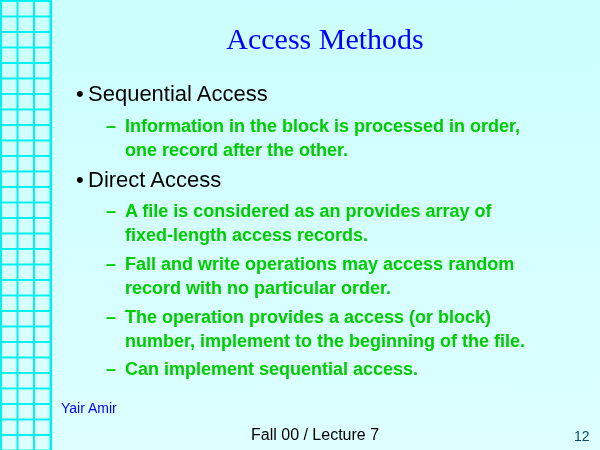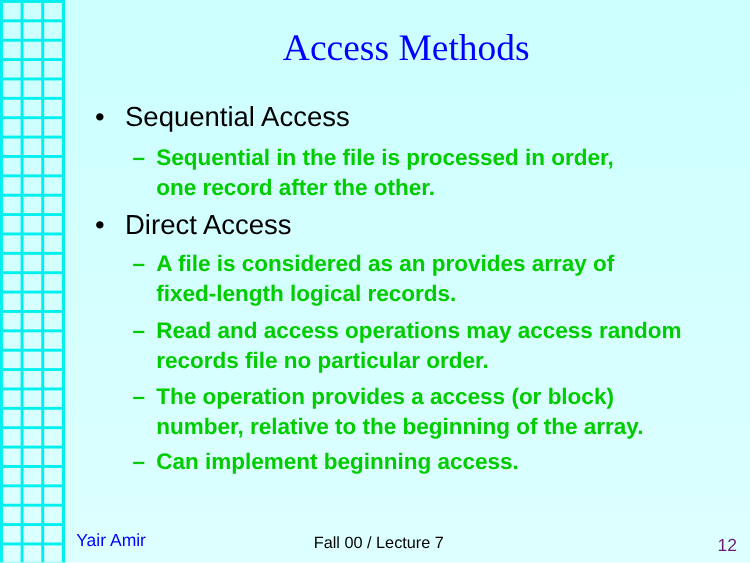--- a/index.html
+++ b/index.html
@@ -9,63 +9,63 @@
   .grid{position:absolute;left:0;top:0;width:52px;height:450px;
     background-image:
       linear-gradient(to right,#00F0F0 2px,transparent 2px),
       linear-gradient(to bottom,#00F0F0 2px,transparent 2px);
     background-size:16.5px 15.5px;background-position:0 0;}
   .grid-edge{position:absolute;left:50px;top:0;width:2px;height:450px;background:#00F0F0;}
   .title{position:absolute;left:0;width:650px;top:22px;text-align:center;
     font-family:"Liberation Serif",serif;font-size:30px;color:#0000FF;}
   .l1{position:absolute;left:76px;font-size:22px;color:#000;}
   .l1 .b{position:absolute;left:0;top:0;}
-  .l1 .t{position:absolute;left:24px;top:0;white-space:nowrap;}
+  .l1 .t{position:absolute;left:12px;top:0;white-space:nowrap;}
   .l2{position:absolute;left:106px;font-size:18px;font-weight:bold;color:#00CC00;line-height:24px;}
   .l2 .d{position:absolute;left:0;top:0;}
   .l2 .t{position:absolute;left:19px;top:0;white-space:nowrap;}
-  .foot{position:absolute;top:424px;font-size:14px;}
+  .foot{position:absolute;top:400px;font-size:14px;}
 </style>
 </head>
 <body>
 
 <div class="grid"></div>
 <div class="grid-edge"></div>
 
 <div class="title">Access Methods</div>
 
 <div class="l1" style="top:81px">
   <span class="b">•</span>
   <span class="t">Sequential Access</span>
 </div>
 <div class="l2" style="top:114px">
   <span class="d">–</span>
-  <span class="t">Sequential in the file is processed in order,</span>
+  <span class="t">Information in the block is processed in order,</span>
   <span class="t" style="top:24px">one record after the other.</span>
 </div>
 
 <div class="l1" style="top:167px">
   <span class="b">•</span>
   <span class="t">Direct Access</span>
 </div>
 <div class="l2" style="top:199px">
   <span class="d">–</span>
   <span class="t">A file is considered as an provides array of</span>
-  <span class="t" style="top:24px">fixed-length logical records.</span>
+  <span class="t" style="top:24px">fixed-length access records.</span>
 </div>
 <div class="l2" style="top:252px">
   <span class="d">–</span>
-  <span class="t">Read and access operations may access random</span>
-  <span class="t" style="top:24px">records file no particular order.</span>
+  <span class="t">Fall and write operations may access random</span>
+  <span class="t" style="top:24px">record with no particular order.</span>
 </div>
 <div class="l2" style="top:305px">
   <span class="d">–</span>
   <span class="t">The operation provides a access (or block)</span>
-  <span class="t" style="top:24px">number, relative to the beginning of the array.</span>
+  <span class="t" style="top:24px">number, implement to the beginning of the file.</span>
 </div>
 <div class="l2" style="top:357px">
   <span class="d">–</span>
-  <span class="t">Can implement beginning access.</span>
+  <span class="t">Can implement sequential access.</span>
 </div>
 
 <div class="foot" style="left:61px;color:#0000FF;">Yair Amir</div>
-<div class="foot" style="left:251px;font-size:13px;top:426px;color:#000;">Fall 00 / Lecture 7</div>
-<div class="foot" style="left:574px;top:428px;color:#701a75;">12</div>
+<div class="foot" style="left:251px;font-size:16px;top:426px;color:#000;">Fall 00 / Lecture 7</div>
+<div class="foot" style="left:574px;top:428px;color:#0c4a6e;">12</div>
 
 </body></html>

